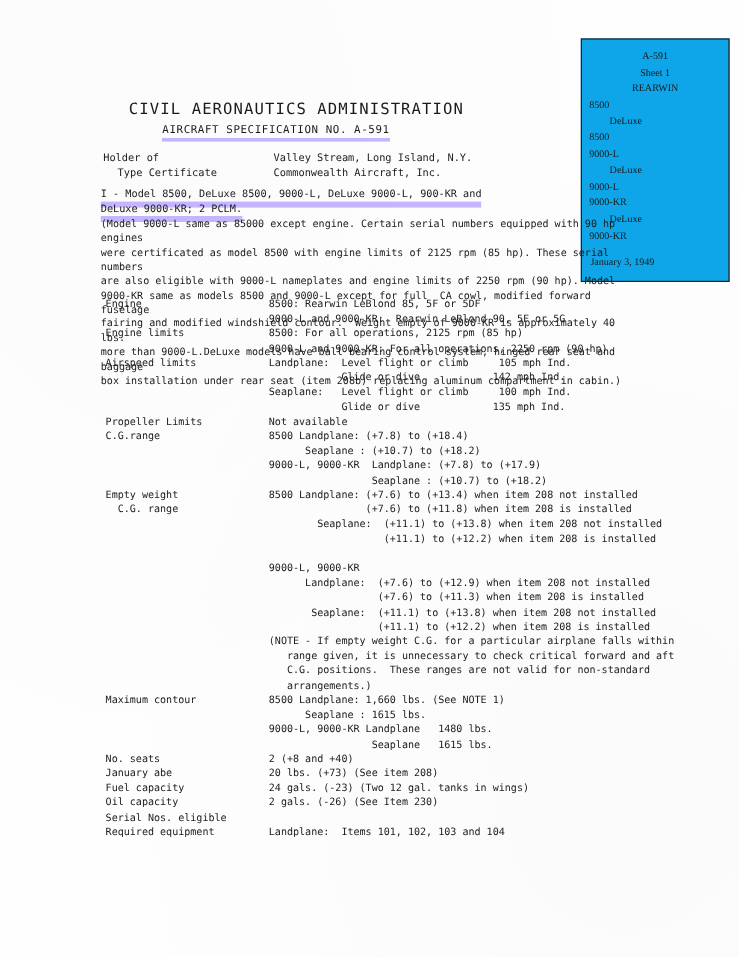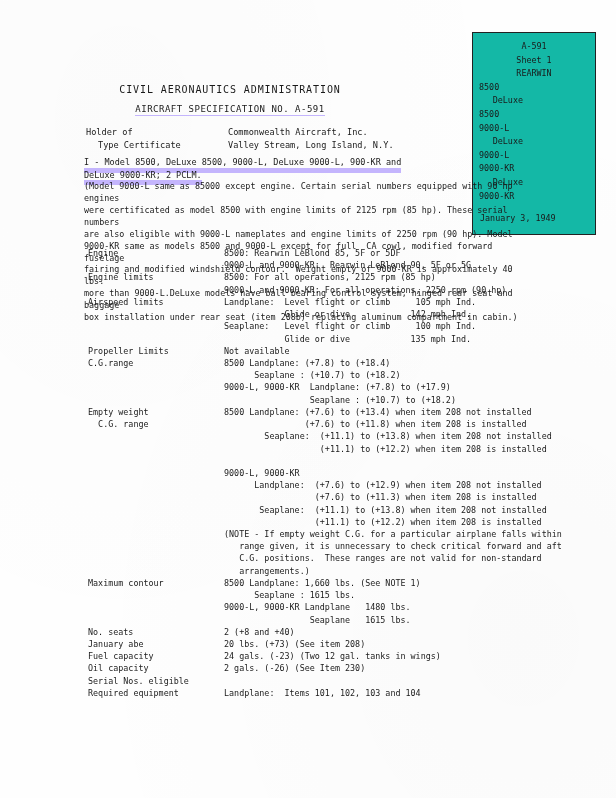--- a/index.html
+++ b/index.html
@@ -22,28 +22,29 @@
     inset: 0;
     background:
       radial-gradient(ellipse at 20% 15%, rgba(0,0,0,0.012), transparent 60%),
       radial-gradient(ellipse at 85% 80%, rgba(0,0,0,0.015), transparent 62%);
     pointer-events: none;
   }
 
   
   .spec-box {
     position: absolute;
-    left: 472px;
+    left: 484px;
     top: 32px;
     width: 110px;
     border: 1.4px solid #222;
     padding: 7px 6px 8px 6px;
     font-size: 8.4px;
     line-height: 1.62;
-    background: #14b8a6;
+    background: #0ea5e9;
+    font-family: Liberation Serif, serif;
   }
   .spec-box .ln {
     display: flex;
     white-space: pre;
     flex-direction: column;
   }
   .spec-box .pre {
     display: inline-block;
     width: 44px;
     text-align: right;
@@ -64,34 +65,35 @@
     padding-left: 1px;
   }
 
   
   .agency {
     position: absolute;
     left: 0;
     top: 84px;
     width: 460px;
     text-align: center;
-    font-size: 10px;
+    font-size: 13px;
     letter-spacing: 0.9px;
+    padding-left: 17px;
   }
   .speclabel {
     position: absolute;
     left: 0;
     top: 104px;
     width: 460px;
     text-align: center;
     font-size: 9px;
     letter-spacing: 0.5px;
   }
   .speclabel span {
-    border-bottom: 1px solid #c4b5fd;
+    border-bottom: 3px solid #c4b5fd;
     padding-bottom: 1px;
   }
 
   
   .holder {
     position: absolute;
     left: 86px;
     top: 126px;
     font-size: 8.6px;
     line-height: 1.5;
@@ -197,22 +199,22 @@
   </div>
 
   <div class="agency">CIVIL AERONAUTICS ADMINISTRATION</div>
   <div class="speclabel"><span>AIRCRAFT SPECIFICATION NO. A-591</span></div>
 
   <div class="holder">
     <div>Holder of</div>
     <div class="l2">Type Certificate</div>
   </div>
   <div class="holder-val">
+    <div>Valley Stream, Long Island, N.Y.</div>
     <div>Commonwealth Aircraft, Inc.</div>
-    <div>Valley Stream, Long Island, N.Y.</div>
   </div>
 
   <div class="model-head">
     <div><span>I - Model 8500, DeLuxe 8500, 9000-L, DeLuxe 9000-L, 900-KR and</span></div>
     <div><span>DeLuxe 9000-KR; 2 PCLM.</span></div>
   </div>
 
   <div class="intro">(Model 9000-L same as 85000 except engine. Certain serial numbers equipped with 90 hp engines
 were certificated as model 8500 with engine limits of 2125 rpm (85 hp). These serial numbers
 are also eligible with 9000-L nameplates and engine limits of 2250 rpm (90 hp). Model

